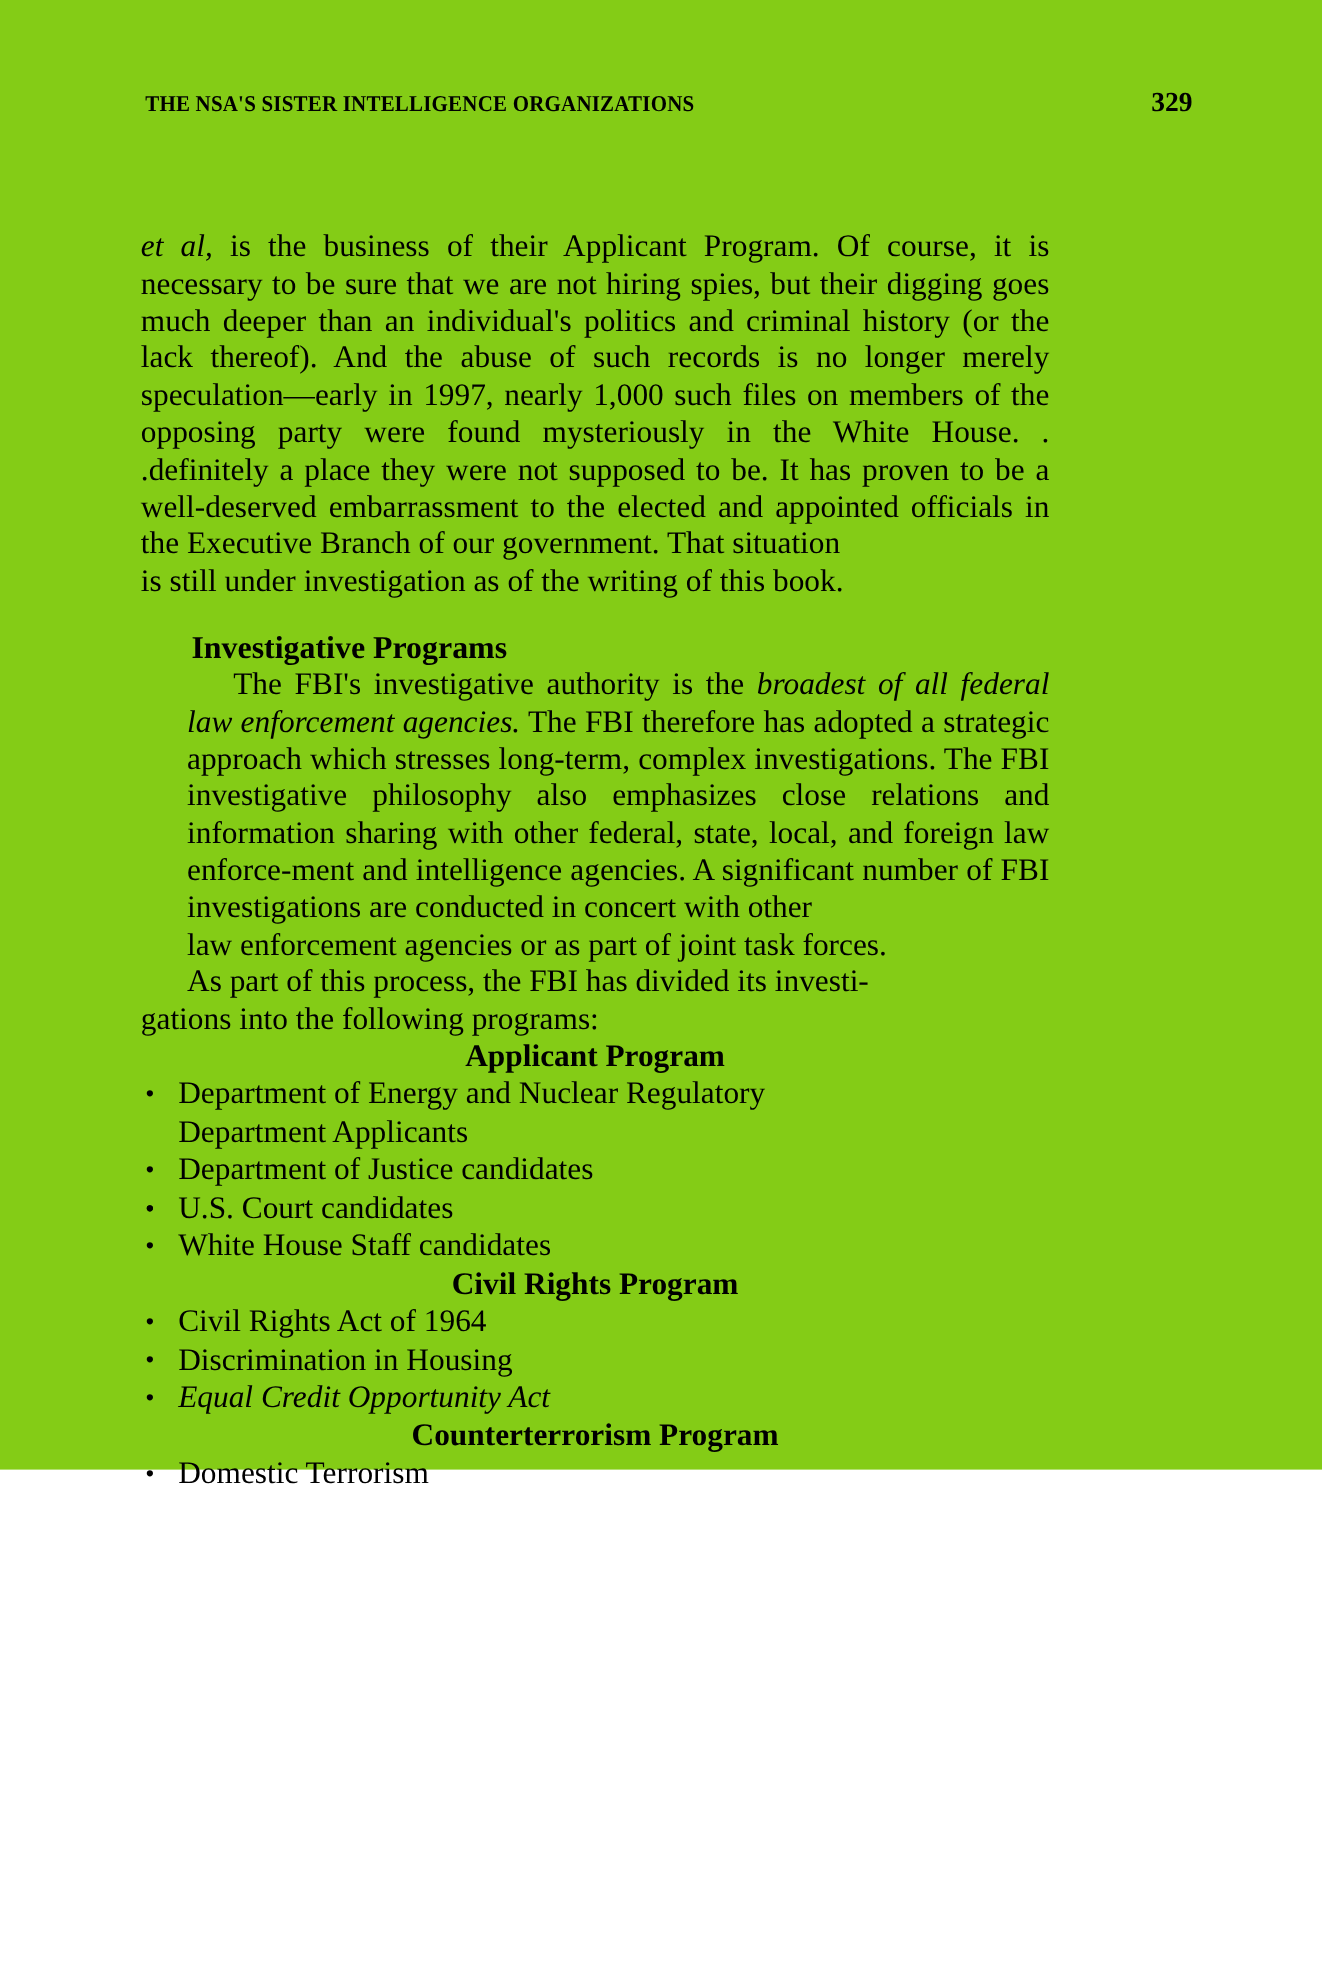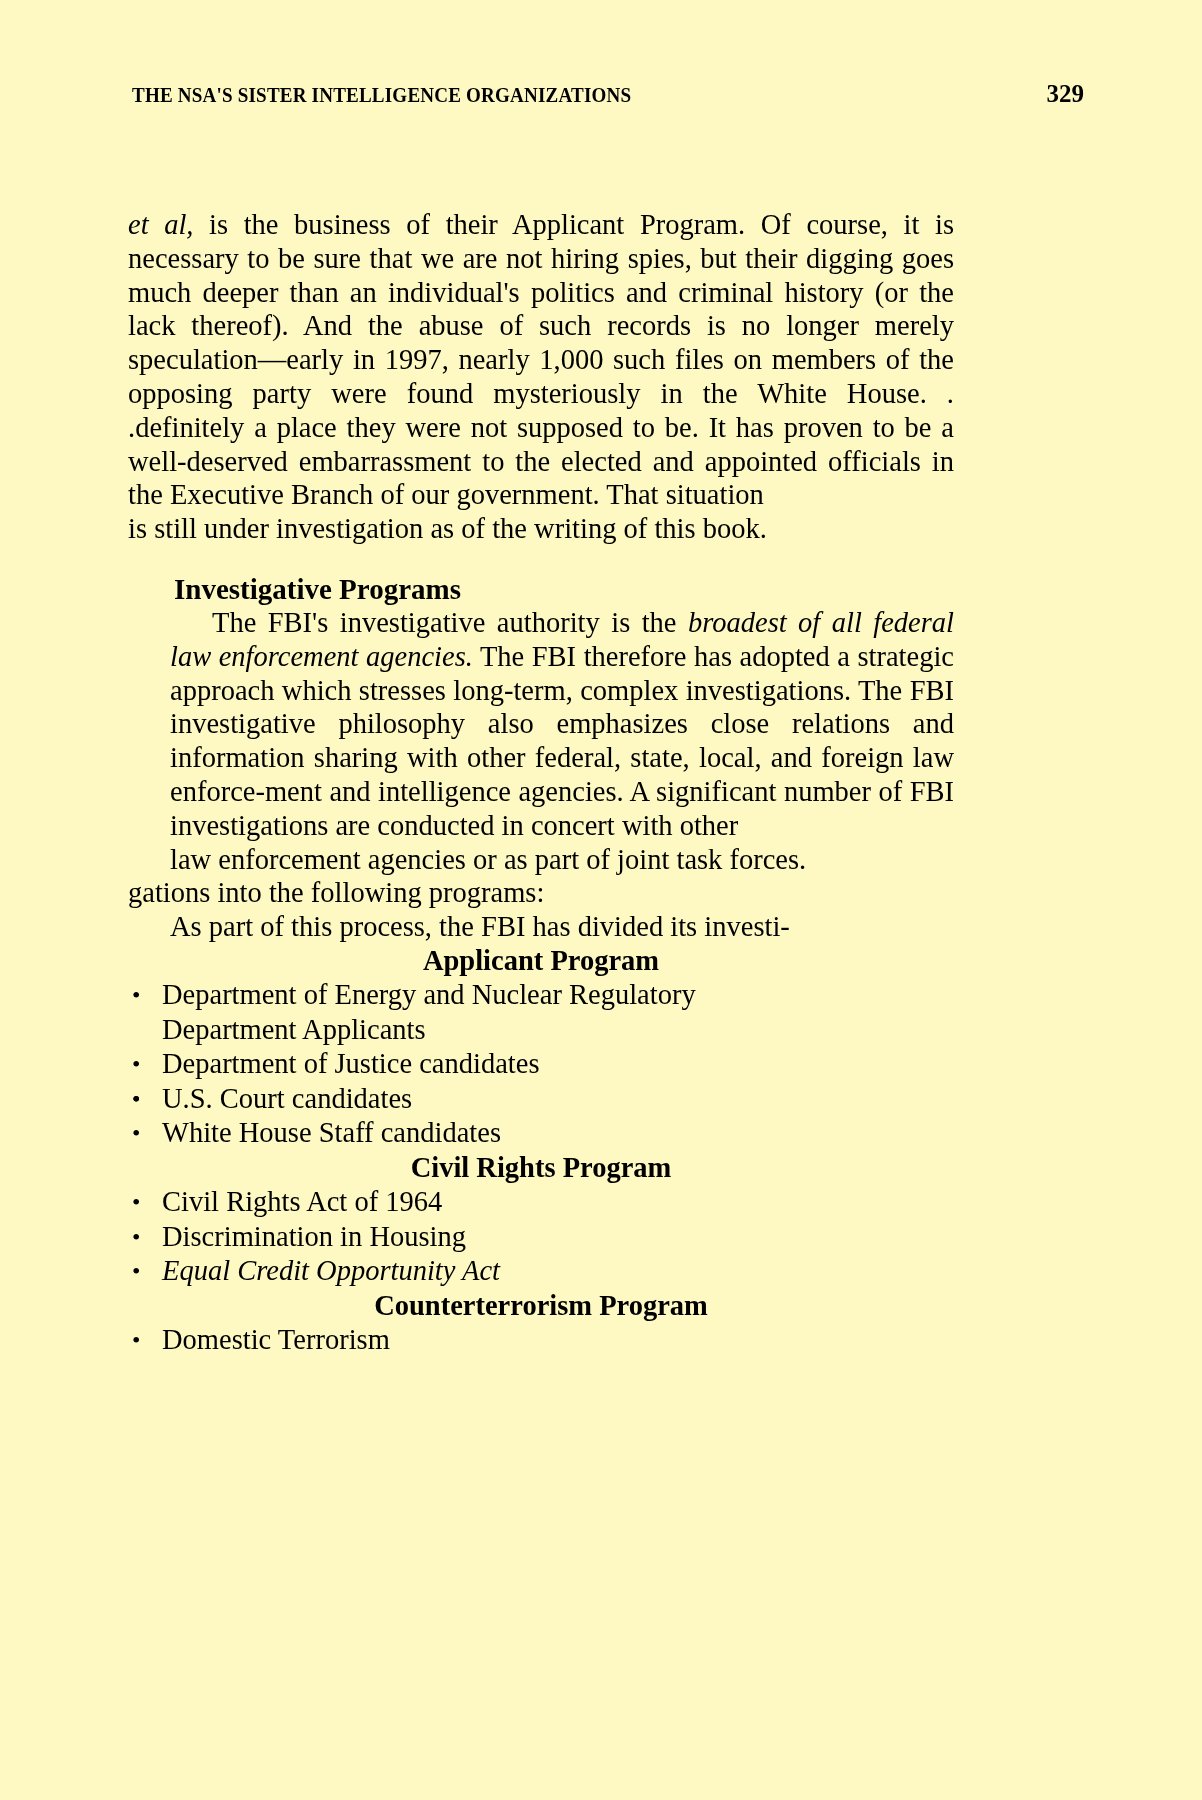--- a/index.html
+++ b/index.html
@@ -11,22 +11,22 @@
     width: 1202px;
     height: 1800px;
     font-family: "Liberation Serif", "DejaVu Serif", serif;
     color: #000000;
     -webkit-font-smoothing: antialiased;
   }
 
   .page {
     position: relative;
     width: 1202px;
-    height: 1800px;
-    background: #fef9c3;
+    height: 1336px;
+    background: #84cc16;
     box-sizing: border-box;
   }
 
   
   .running-head {
     position: absolute;
     left: 132px;
     right: 118px;
     top: 80px;
     height: 34px;
@@ -141,22 +141,22 @@
     <p class="body nostretch">is still under investigation as of the writing of this book.</p>
 
     <div class="gap-before-heading"></div>
     <h2 class="sub-heading">Investigative Programs</h2>
 
     <div class="block-indent">
       <p class="body"><span class="indent"></span><span>The FBI's investigative authority is the </span><i>broadest of all federal law enforcement agencies.</i><span> The FBI therefore has adopted a strategic approach which stresses long-term, complex investigations. The FBI investigative philosophy also emphasizes close relations and information sharing with other federal, state, local, and foreign law enforce-ment and intelligence agencies. A significant number of FBI investigations are conducted in concert with other</span></p>
       <p class="body nostretch">law enforcement agencies or as part of joint task forces.</p>
     </div>
 
+    <p class="body nostretch"><span class="indent"></span><span>As part of this process, the FBI has divided its investi-</span></p>
     <p class="body nostretch">gations into the following programs:</p>
-    <p class="body nostretch"><span class="indent"></span><span>As part of this process, the FBI has divided its investi-</span></p>
 
     <h3 class="program-heading">Applicant Program</h3>
     <ul class="bullets">
       <li><span class="bullet-dot">•</span><span class="li-text">Department of Energy and Nuclear Regulatory</span><span class="li-sub">Department Applicants</span></li>
       <li><span class="bullet-dot">•</span><span class="li-text">Department of Justice candidates</span></li>
       <li><span class="bullet-dot">•</span></li>
       <li><span class="bullet-dot">•</span><span class="li-text">U.S. Court candidates</span></li>
       <li><span class="bullet-dot">•</span><span class="li-text">White House Staff candidates</span></li>
     </ul>
 

